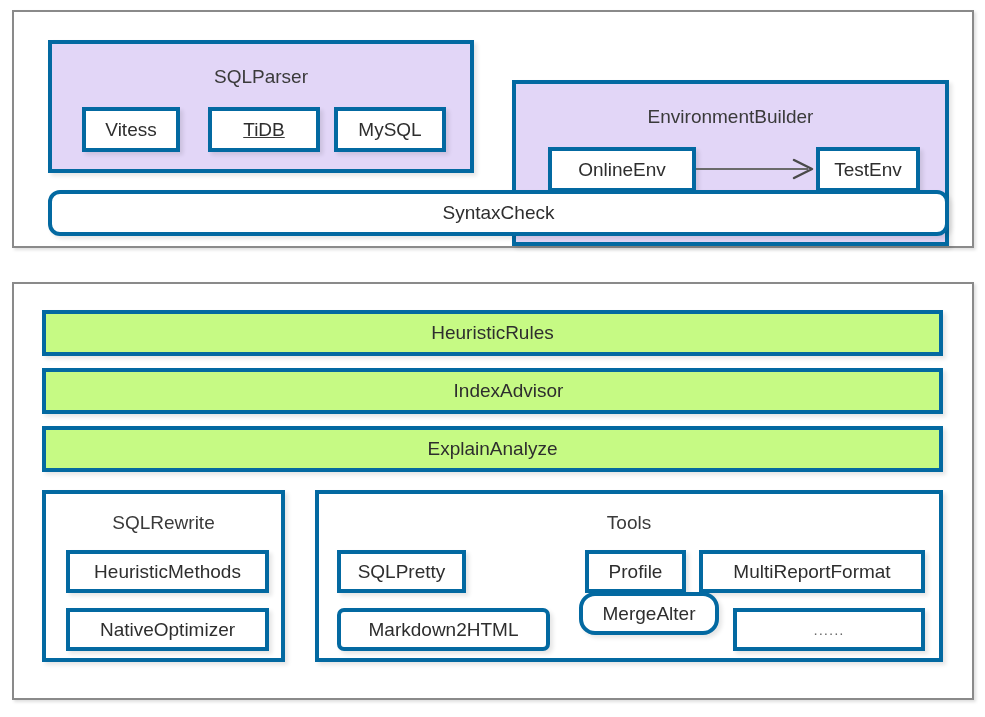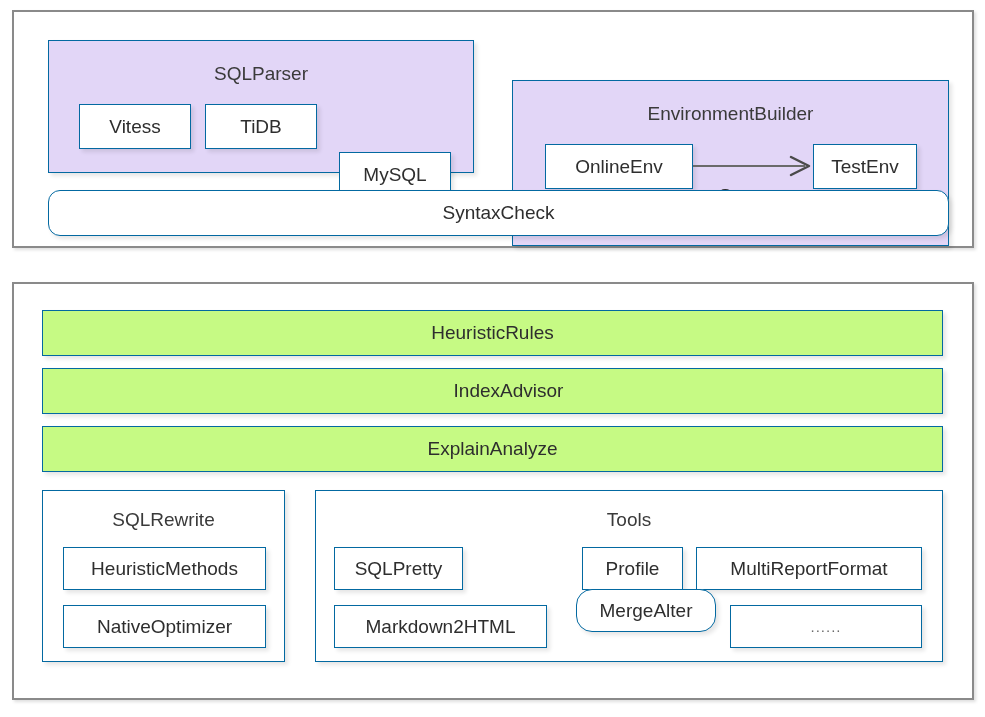--- a/index.html
+++ b/index.html
@@ -30,21 +30,21 @@
     box-sizing: border-box;
     box-shadow: 2px 2px 3px rgba(0,0,0,0.13);
   }
   .panel-parse  { left: 12px;  top: 10px;  width: 962px; height: 238px; }
   .panel-review { left: 12px;  top: 282px; width: 962px; height: 418px; }
 
   
   .box {
     position: absolute;
     box-sizing: border-box;
-    border: 1px solid #0369a1;
+    border: 4px solid #0369a1;
     background: #ffffff;
     box-shadow: 3px 3px 4px rgba(0,0,0,0.10);
     display: flex;
     align-items: center;
     justify-content: center;
   }
   .box-purple { background: #e2d6f7; }
   .box-green  { background: #c6fa84; }
 
   
@@ -73,23 +73,23 @@
     color: #2e2e2e;
     white-space: nowrap;
   }
 
   
   .g-sqlparser { left: 34px;  top: 28px; width: 426px; height: 133px; }
   .g-sqlparser > .group-title { top: 22px; }
   .g-envbuilder { left: 498px; top: 28px; width: 437px; height: 166px; margin-top: 40px; }
   .g-envbuilder > .group-title { top: 22px; }
 
-  .b-vitess { left: 30px;  top: 63px; width: 112px; height: 45px; }
-  .b-tidb   { left: 156px; top: 63px; width: 112px; height: 45px; }
-  .b-mysql  { left: 290px; top: 63px; width: 112px; height: 45px; margin-top: 48px; }
+  .b-vitess { left: 30px;  top: 63px; width: 98px; height: 45px; }
+  .b-tidb   { left: 156px; top: 63px; width: 112px; height: 45px; text-decoration: underline; }
+  .b-mysql  { left: 282px; top: 63px; width: 112px; height: 45px; }
 
   .b-onlineenv { left: 32px;  top: 63px; width: 148px; height: 45px; }
   .b-testenv   { left: 300px; top: 63px; width: 104px; height: 45px; }
 
   
   .arrow-wrap {
     position: absolute;
     left: 180px;
     top: 63px;
     width: 120px;
@@ -120,21 +120,21 @@
   .g-tools > .group-title { top: 18px; }
 
   .b-heuristicmethods { left: 20px; top: 56px;  width: 203px; height: 43px; }
   .b-nativeoptimizer  { left: 20px; top: 114px; width: 203px; height: 43px; }
 
   .b-sqlpretty    { left: 18px;  top: 56px;  width: 129px; height: 43px; align-items: center; }
   .b-trace        { left: 160px; top: 56px;  width: 91px;  height: 43px; }
   .b-profile      { left: 266px; top: 56px;  width: 101px; height: 43px; }
   .b-multireport  { left: 380px; top: 56px;  width: 226px; height: 43px; }
 
-  .b-markdown2html { left: 18px;  top: 114px; width: 213px; height: 43px; }
+  .b-markdown2html { left: 18px;  top: 114px; width: 213px; height: 43px; border-radius: 7px; }
   .b-mergealter    { left: 260px; top: 98px; width: 140px; height: 43px; border-radius: 16px; }
   .b-ellipsis      { left: 414px; top: 114px; width: 192px; height: 43px; }
 
   .ellipsis-text {
     font-size: 15px;
     letter-spacing: 1px;
     color: #6a6a6a;
   }
 </style>
 </head>

